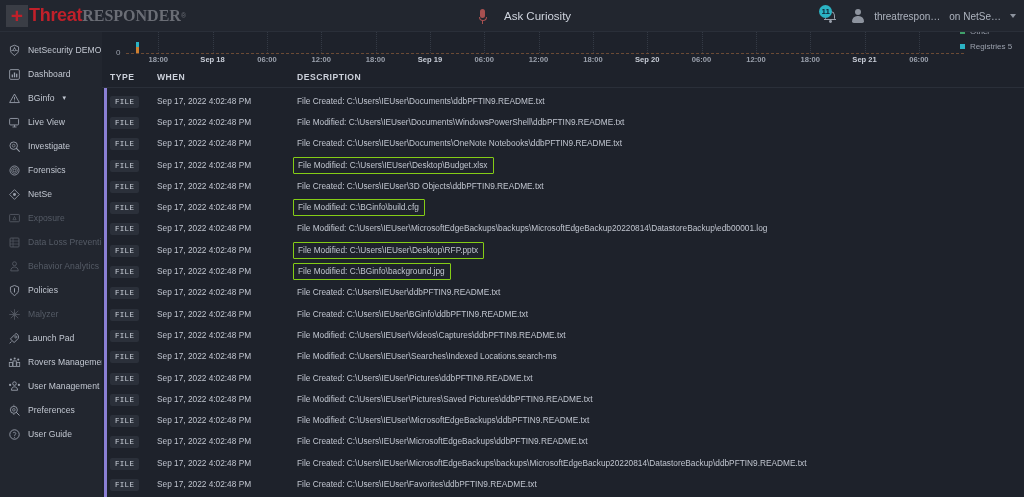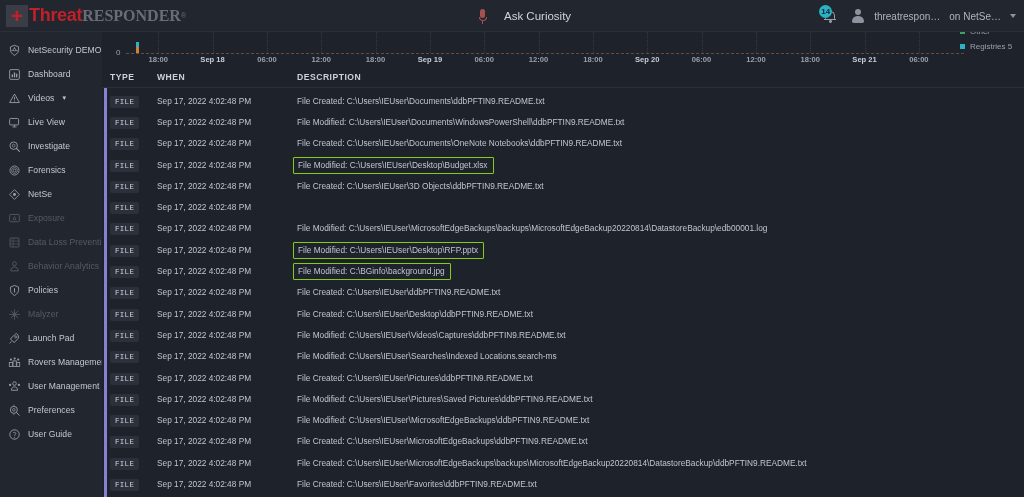--- a/index.html
+++ b/index.html
@@ -173,21 +173,21 @@
       <span class="mic-icon">
         <span class="cap"></span>
           <span class="base"></span>
           <span class="stem"></span>
       </span>
       <span>Ask Curiosity</span>
     </div>
 
     <div class="topbar-right">
       <div class="bell-wrap">
-        <span class="bell-badge">14</span>
+        <span class="bell-badge">11</span>
         <span class="bell-icon">
           <span class="body"></span>
             <span class="rim"></span>
             <span class="clap"></span>
         </span>
       </div>
       <span class="avatar-icon">
         <span class="head"></span>
           <span class="body"></span>
       </span>
@@ -225,21 +225,21 @@
       </div>
 
       <div class="nav-item">
         <span class="ico">
             <svg width="13" height="13" viewBox="0 0 16 16">
               <path d="M8 2.5 L14 13 H2 Z" fill="none" stroke="#9aa0ac" stroke-width="1.1" stroke-linejoin="round"></path>
               <path d="M8 6.2 V9.4" stroke="#9aa0ac" stroke-width="1.1"></path>
               <circle cx="8" cy="11.1" r="0.7" fill="#9aa0ac"></circle>
             </svg>
           </span>
-        <span class="label">Videos</span>
+        <span class="label">BGinfo</span>
         <span class="nav-caret">▾</span>
       </div>
 
       <div class="nav-item">
         <span class="ico">
             <svg width="13" height="13" viewBox="0 0 16 16">
               <rect x="2" y="3" width="11" height="8" rx="1.3" fill="none" stroke="#9aa0ac" stroke-width="1.1"></rect>
               <path d="M5.5 13.5 H10.5 M8 11 V13.5" stroke="#9aa0ac" stroke-width="1"></path>
             </svg>
           </span>
@@ -445,20 +445,21 @@
               <div class="desc-cell hl"><span class="desc-text">File Modified: C:\Users\IEUser\Desktop\Budget.xlsx</span></div>
             </div>
             <div class="row">
               <div class="col-type"><span class="badge-file">FILE</span></div>
               <div class="col-when"><span class="when-text">Sep 17, 2022 4:02:48 PM</span></div>
               <div class="desc-cell"><span class="desc-text">File Created: C:\Users\IEUser\3D Objects\ddbPFTIN9.README.txt</span></div>
             </div>
             <div class="row">
               <div class="col-type"><span class="badge-file">FILE</span></div>
               <div class="col-when"><span class="when-text">Sep 17, 2022 4:02:48 PM</span></div>
+              <div class="desc-cell hl"><span class="desc-text">File Modified: C:\BGinfo\build.cfg</span></div>
             </div>
             <div class="row">
               <div class="col-type"><span class="badge-file">FILE</span></div>
               <div class="col-when"><span class="when-text">Sep 17, 2022 4:02:48 PM</span></div>
               <div class="desc-cell"><span class="desc-text">File Modified: C:\Users\IEUser\MicrosoftEdgeBackups\backups\MicrosoftEdgeBackup20220814\DatastoreBackup\edb00001.log</span></div>
             </div>
             <div class="row">
               <div class="col-type"><span class="badge-file">FILE</span></div>
               <div class="col-when"><span class="when-text">Sep 17, 2022 4:02:48 PM</span></div>
               <div class="desc-cell hl"><span class="desc-text">File Modified: C:\Users\IEUser\Desktop\RFP.pptx</span></div>
@@ -469,21 +470,21 @@
               <div class="desc-cell hl"><span class="desc-text">File Modified: C:\BGinfo\background.jpg</span></div>
             </div>
             <div class="row">
               <div class="col-type"><span class="badge-file">FILE</span></div>
               <div class="col-when"><span class="when-text">Sep 17, 2022 4:02:48 PM</span></div>
               <div class="desc-cell"><span class="desc-text">File Created: C:\Users\IEUser\ddbPFTIN9.README.txt</span></div>
             </div>
             <div class="row">
               <div class="col-type"><span class="badge-file">FILE</span></div>
               <div class="col-when"><span class="when-text">Sep 17, 2022 4:02:48 PM</span></div>
-              <div class="desc-cell"><span class="desc-text">File Created: C:\Users\IEUser\Desktop\ddbPFTIN9.README.txt</span></div>
+              <div class="desc-cell"><span class="desc-text">File Created: C:\Users\IEUser\BGinfo\ddbPFTIN9.README.txt</span></div>
             </div>
             <div class="row">
               <div class="col-type"><span class="badge-file">FILE</span></div>
               <div class="col-when"><span class="when-text">Sep 17, 2022 4:02:48 PM</span></div>
               <div class="desc-cell"><span class="desc-text">File Modified: C:\Users\IEUser\Videos\Captures\ddbPFTIN9.README.txt</span></div>
             </div>
             <div class="row">
               <div class="col-type"><span class="badge-file">FILE</span></div>
               <div class="col-when"><span class="when-text">Sep 17, 2022 4:02:48 PM</span></div>
               <div class="desc-cell"><span class="desc-text">File Modified: C:\Users\IEUser\Searches\Indexed Locations.search-ms</span></div>

